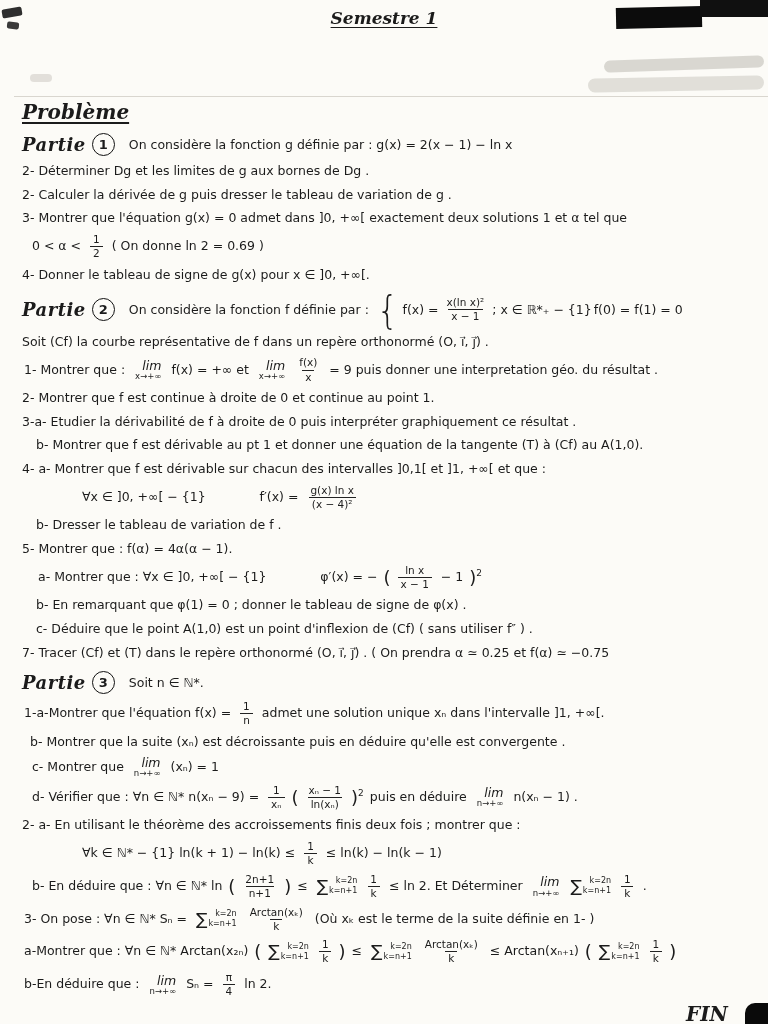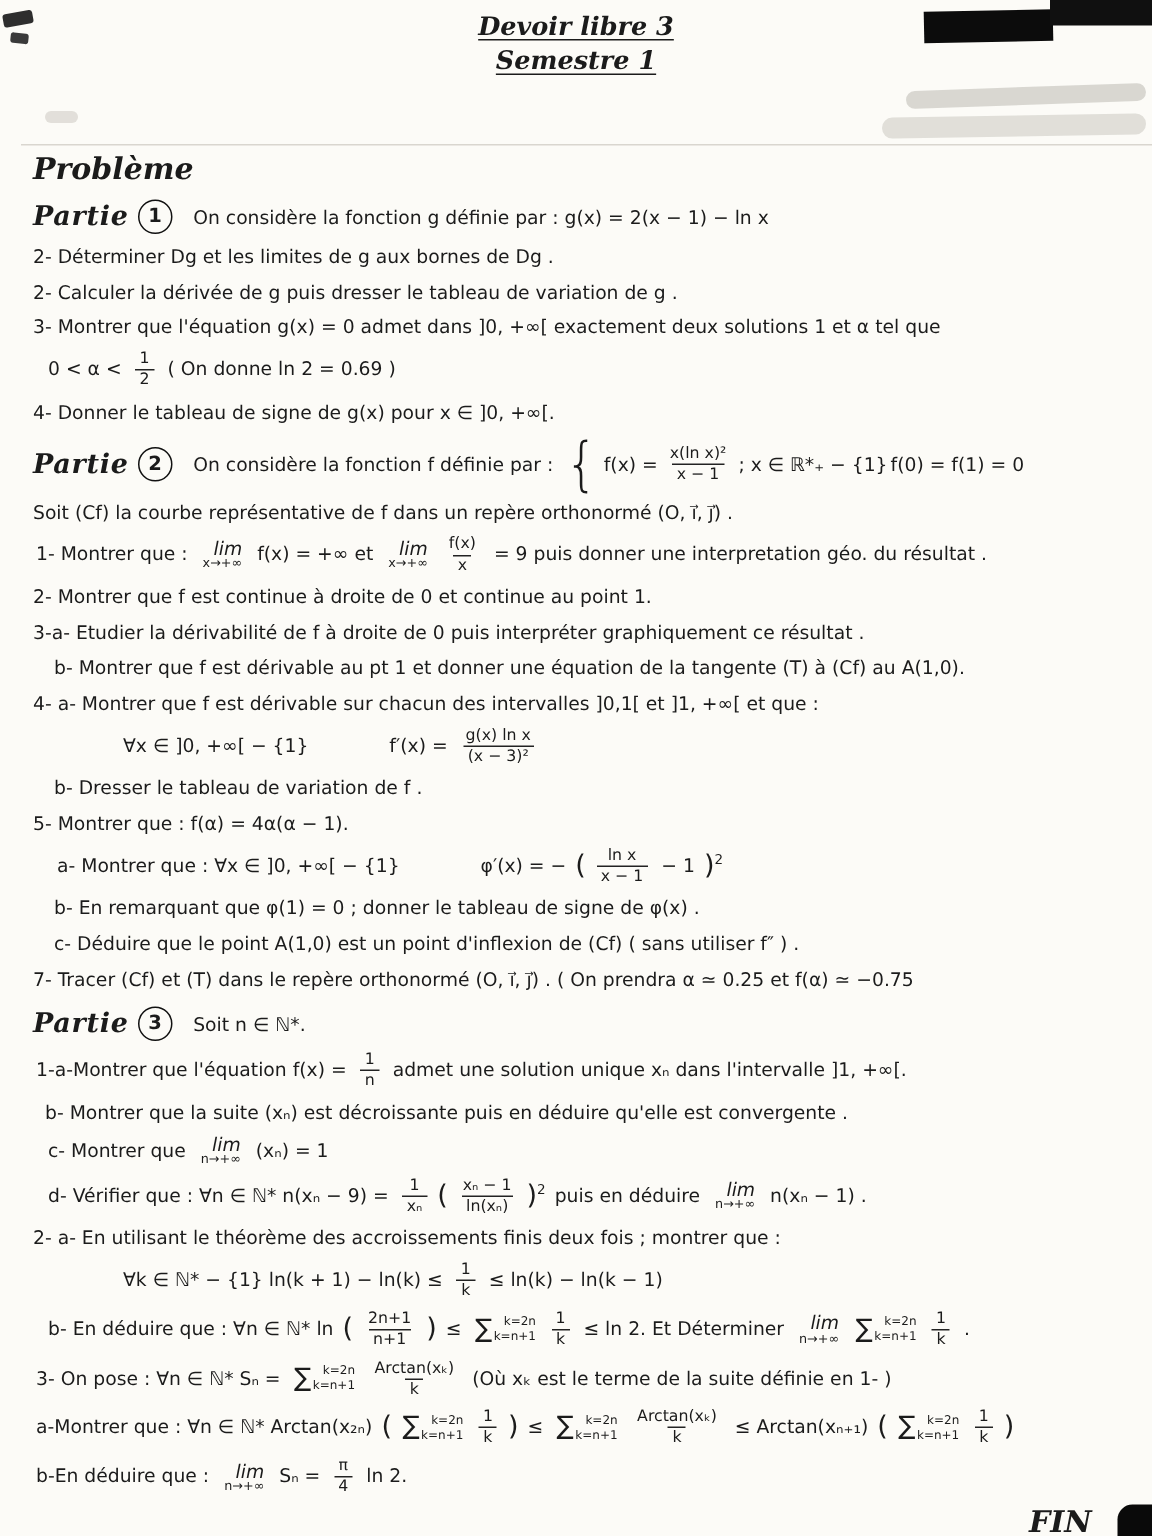--- a/index.html
+++ b/index.html
@@ -26,21 +26,21 @@
 
   .doc-header{padding-top:7px;text-align:center;}
   .doc-title{
     font-family:"DejaVu Serif", serif;font-style:italic;font-weight:bold;
     font-size:17px;text-decoration:underline;text-underline-offset:3px;
     margin:1px 0 3px 0;
   }
   .content{position:absolute;left:22px;top:98px;width:730px;}
   .probleme{
     font-family:"DejaVu Serif", serif;font-style:italic;font-weight:bold;
-    font-size:20px;text-underline-offset:3px;
+    font-size:20px;text-decoration:underline;text-underline-offset:3px;
     margin:2px 0 8px 0;
   }
   .partie-row{margin:9px 0 6px 0;display:flex;align-items:center;flex-wrap:nowrap;}
   .partie-word{
     font-family:"DejaVu Serif", serif;font-style:italic;font-weight:bold;
     font-size:18px;letter-spacing:.5px;
   }
   .circle{
     display:inline-flex;align-items:center;justify-content:center;
     width:21px;height:21px;border:1.7px solid #111;border-radius:50%;
@@ -89,21 +89,20 @@
   <div class="artifact a-tl1"></div>
   <div class="artifact a-tl2"></div>
   <div class="artifact a-tr1"></div>
   <div class="artifact a-tr2"></div>
   <div class="artifact a-tr3"></div>
   <div class="artifact a-tr4"></div>
   <div class="artifact a-l1"></div>
   <div class="artifact a-br"></div>
 
   <div class="doc-header">
-    <div class="doc-title">Devoir libre 3</div>
     <div class="doc-title">Semestre 1</div>
   </div>
 
   <div class="rule"></div>
 
   <div class="content">
 
     <div class="probleme">Problème</div>
 
     <div class="partie-row">
@@ -169,21 +168,21 @@
     <div class="line">3-a- Etudier la dérivabilité de f à droite de 0 puis interpréter graphiquement ce résultat .</div>
     <div class="line ind1">b- Montrer que f est dérivable au pt 1 et donner une équation de la tangente (T) à (Cf) au A(1,0).</div>
     <div class="line">4- a- Montrer que f est dérivable sur chacun des intervalles ]0,1[ et ]1, +∞[ et que :</div>
 
     <div class="line math-line ind2">
       <span class="mi">∀x ∈ ]0, +∞[ − {1}</span>
       <span class="gap"></span>
       <span class="mi">f′(x) =</span>
       <span class="frac">
           <span class="num">g(x) ln x</span>
-          <span class="den">(x − 3)²</span>
+          <span class="den">(x − 4)²</span>
         </span>
     </div>
 
     <div class="line ind1">b- Dresser le tableau de variation de f .</div>
     <div class="line">5- Montrer que :  f(α) = 4α(α − 1).</div>
 
     <div class="line math-line ind1">
       <span class="mi">a- Montrer que :  ∀x ∈ ]0, +∞[ − {1}</span>
       <span class="gap"></span>
       <span class="mi">φ′(x) = −</span>

